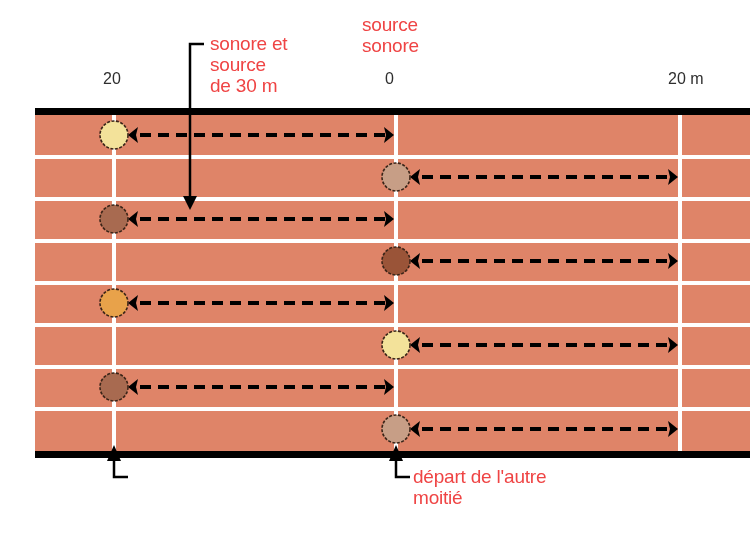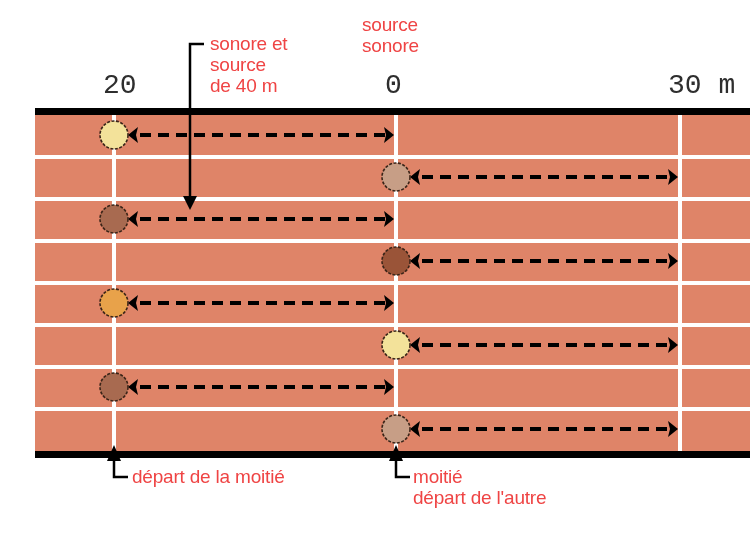--- a/index.html
+++ b/index.html
@@ -1,19 +1,19 @@
 <!DOCTYPE html>
 <html><head>
 <meta charset="utf-8">
 <style>
   html, body { margin: 0; padding: 0; background: #ffffff; }
   body { width: 750px; height: 536px; position: relative; overflow: hidden;
          font-family: "Liberation Sans", sans-serif; color: #3a3a3a; }
   .label { position: absolute; font-size: 19px; line-height: 21px; color: #ef4444; white-space: nowrap; letter-spacing: -0.2px; }
-  .scale { position: absolute; font-size: 28px; color: #2e2e2e; white-space: nowrap; font-family: Liberation Mono, monospace; }
+  .scale { position: absolute; font-size: 16px; color: #2e2e2e; white-space: nowrap; }
   svg { position: absolute; left: 0; top: 0; }
 </style>
 </head>
 <body>
 
 <svg id="track" width="750" height="536" viewBox="0 0 750 536">
     <rect x="35" y="115" width="715" height="336" fill="#df8468"></rect>
     <rect x="35" y="155" width="715" height="4" fill="#ffffff"></rect>
     <rect x="35" y="197" width="715" height="4" fill="#ffffff"></rect>
     <rect x="35" y="239" width="715" height="4" fill="#ffffff"></rect>
@@ -61,33 +61,32 @@
     <path d="M 204 44 L 190 44 L 190 200" fill="none" stroke="#000" stroke-width="2.5"></path>
     <path d="M 183 196 L 197 196 L 190 210 Z" fill="#000"></path>
     <path d="M 107 461 L 121 461 L 114 445 Z" fill="#000"></path>
     <path d="M 114 459 L 114 477 L 128 477" fill="none" stroke="#000" stroke-width="2.5"></path>
     <path d="M 389 461 L 403 461 L 396 445 Z" fill="#000"></path>
     <path d="M 396 459 L 396 477 L 410 477" fill="none" stroke="#000" stroke-width="2.5"></path>
   </svg>
 
 <div class="scale" style="left:103px; top:70px;">20</div>
 <div class="scale" style="left:385px; top:70px;">0</div>
-<div class="scale" style="left:668px; top:70px;">30 m</div>
+<div class="scale" style="left:668px; top:70px;">20 m</div>
 
 <div class="label" style="left:362px; top:14px;">
   <div>source</div>
   <div>sonore</div>
 </div>
 
 <div class="label" style="left:210px; top:33px;">
   <div>sonore et</div>
   <div>source</div>
-  <div>de 40 m</div>
+  <div>de 30 m</div>
 </div>
 
 <div class="label" style="left:132px; top:466px;">
-  <div>départ de la moitié</div>
 </div>
 
 <div class="label" style="left:413px; top:466px;">
+  <div>départ de l'autre</div>
   <div>moitié</div>
-  <div>départ de l'autre</div>
 </div>
 
 </body></html>

